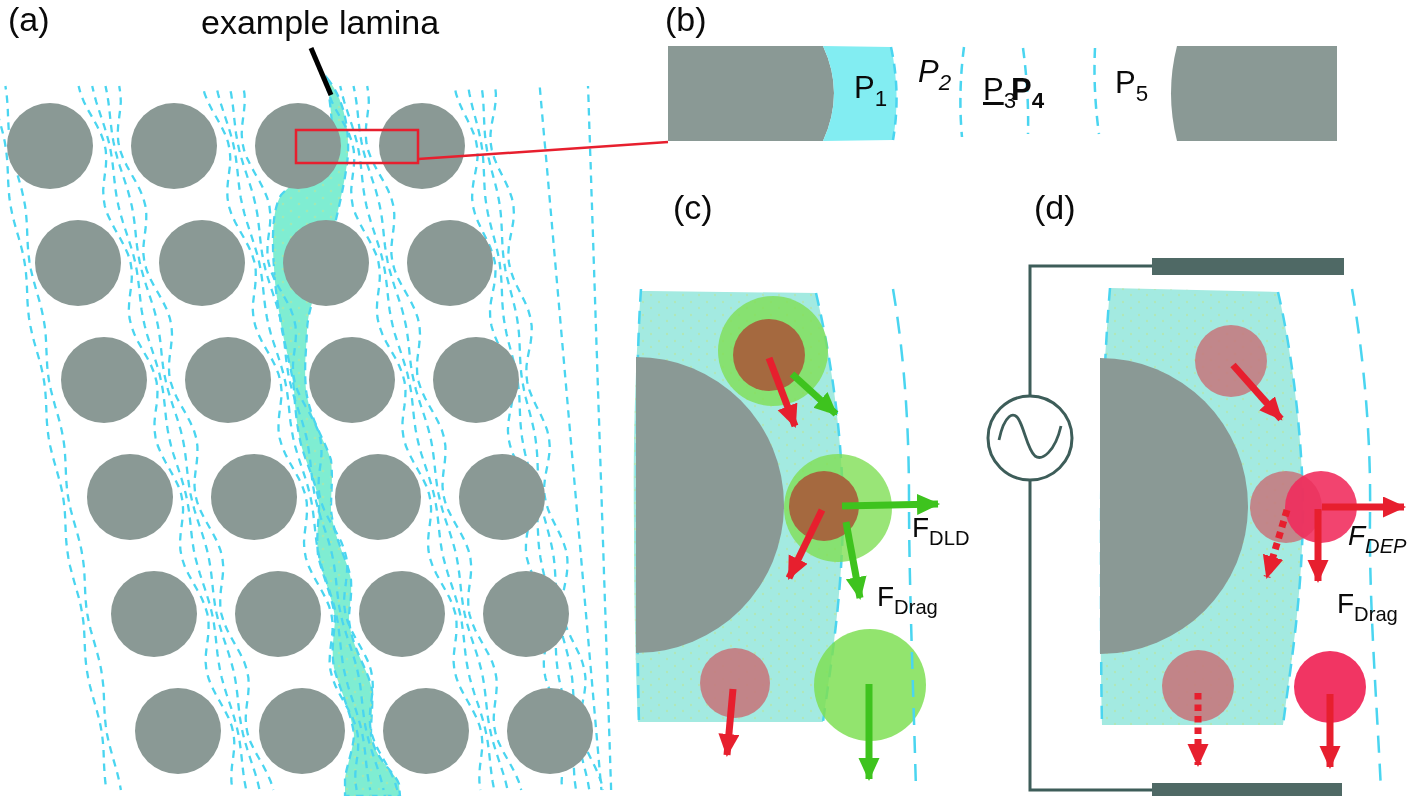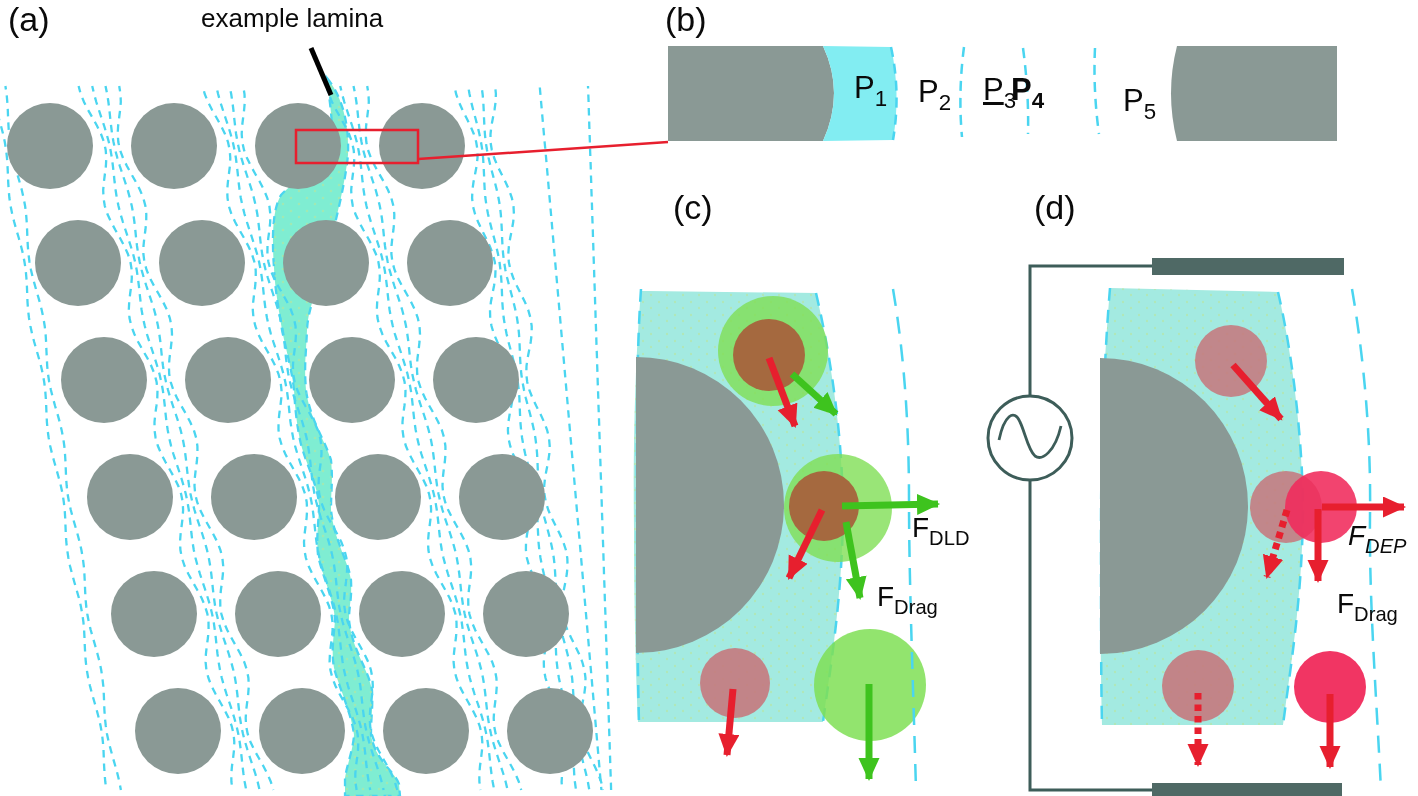--- a/index.html
+++ b/index.html
@@ -1,21 +1,21 @@
 <!DOCTYPE html>
 <html><head>
 <meta charset="utf-8">
 <style>
   html,body{margin:0;padding:0;background:#fff;}
   .fig{position:relative;width:1418px;height:796px;background:#fff;overflow:hidden;
        font-family:"Liberation Sans",sans-serif;color:#000;}
   .fig svg{position:absolute;left:0;top:0;}
   .lbl{position:absolute;white-space:nowrap;line-height:1;color:#0a0a0a;}
   .panel-letter{font-size:34px;}
-  .ann{font-size:26px;}
+  .ann{font-size:34px;}
   .lane{font-size:31px;}
   .force{font-size:28px;}
   .lbl sub{font-size:0.72em;vertical-align:-0.38em;letter-spacing:0;}
 </style>
 </head>
 <body>
 
 <div class="fig">
   <div>
     <svg id="cv" xmlns="http://www.w3.org/2000/svg" width="1418" height="796" viewBox="0 0 1418 796">
@@ -136,22 +136,22 @@
   </div>
 
   <div class="lbl panel-letter" style="left: 8px; top: 2px;">(a)</div>
   <div class="lbl panel-letter" style="left: 665px; top: 2px;">(b)</div>
   <div class="lbl panel-letter" style="left: 673px; top: 190px;">(c)</div>
   <div class="lbl panel-letter" style="left: 1034px; top: 190px;">(d)</div>
 
   <div class="lbl ann" style="left: 201px; top: 5px;">example lamina</div>
 
   <div class="lbl lane" style="left: 854px; top: 72px; text-align: center;"><span>P</span><sub>1</sub></div>
-  <div class="lbl lane" style="left: 918px; top: 76px;"><span>P</span><sub>2</sub></div>
+  <div class="lbl lane" style="left: 918px; top: 56px; font-style: italic;"><span>P</span><sub>2</sub></div>
   <div class="lbl lane" style="left: 983px; top: 74px; text-decoration: underline;"><span>P</span><sub>3</sub></div>
   <div class="lbl lane" style="left: 1011px; top: 74px; font-weight: bold;"><span>P</span><sub>4</sub></div>
-  <div class="lbl lane" style="left: 1115px; top: 85px; margin-left: 8px;"><span>P</span><sub>5</sub></div>
+  <div class="lbl lane" style="left: 1115px; top: 67px;"><span>P</span><sub>5</sub></div>
 
   <div class="lbl force" style="left: 912px; top: 514px;"><span>F</span><sub>DLD</sub></div>
   <div class="lbl force" style="left: 877px; top: 583px;"><span>F</span><sub>Drag</sub></div>
   <div class="lbl force" style="left: 1348px; top: 522px; font-style: italic;"><span>F</span><sub>DEP</sub></div>
   <div class="lbl force" style="left: 1337px; top: 590px;"><span>F</span><sub>Drag</sub></div>
 </div>
 
 </body></html>

